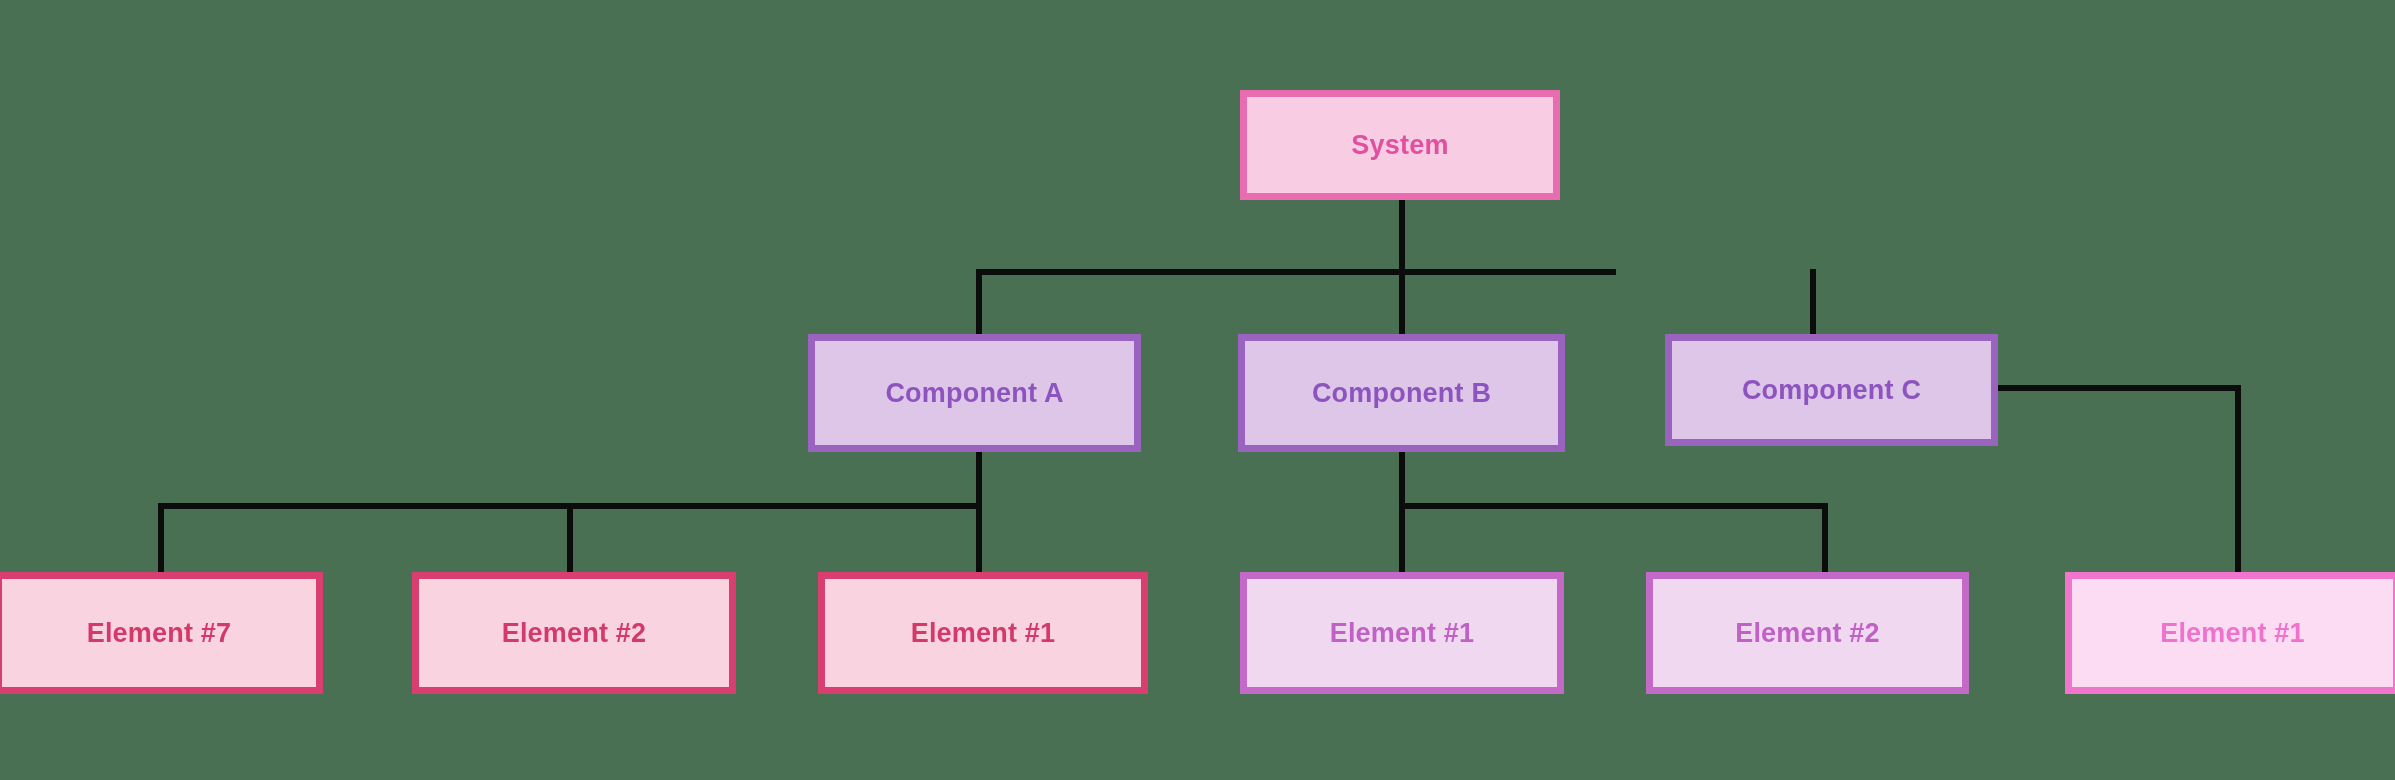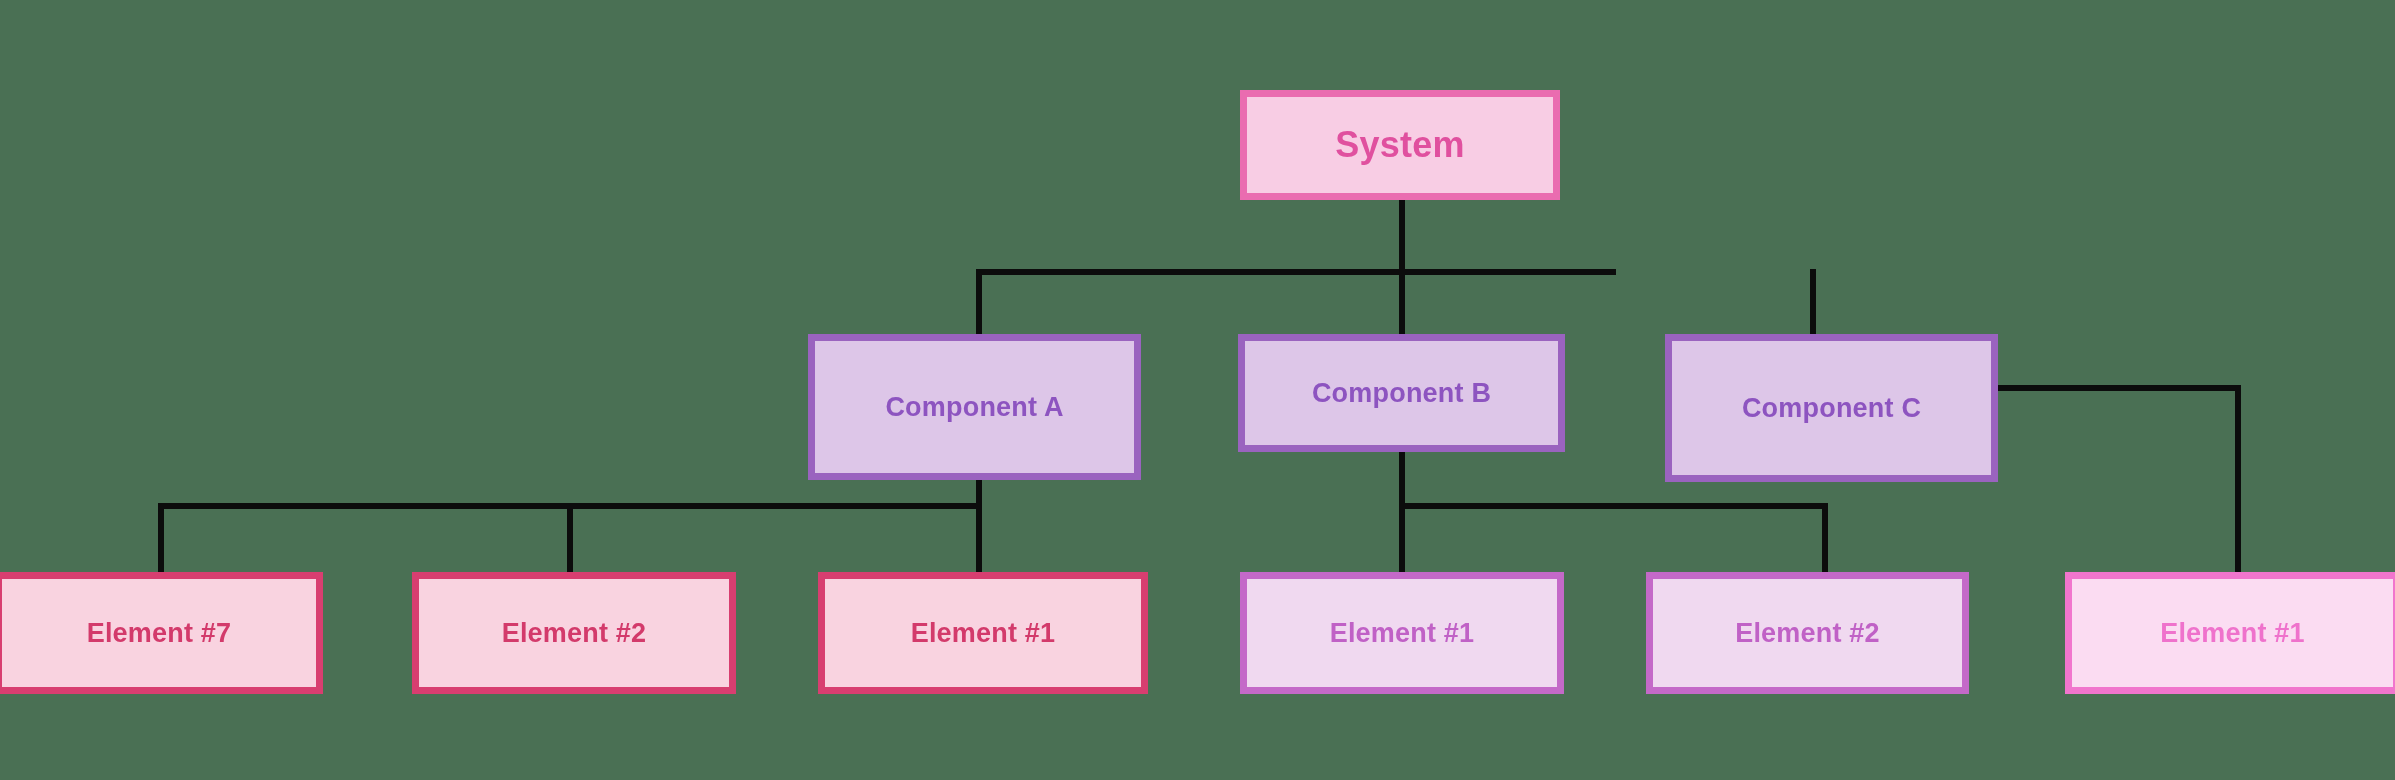--- a/index.html
+++ b/index.html
@@ -82,33 +82,33 @@
   <div class="edge edge-v" style="left:158px; top:503px; width:6px; height:69px;"></div>
   <div class="edge edge-v" style="left:567px; top:503px; width:6px; height:69px;"></div>
 
   <div class="edge edge-v" style="left:1399px; top:452px; width:6px; height:120px;"></div>
   <div class="edge edge-h" style="left:1399px; top:503px; width:429px; height:6px;"></div>
   <div class="edge edge-v" style="left:1822px; top:503px; width:6px; height:69px;"></div>
 
   <div class="edge edge-h" style="left:1998px; top:385px; width:243px; height:6px;"></div>
   <div class="edge edge-v" style="left:2235px; top:385px; width:6px; height:187px;"></div>
 
-  <div class="node n-system" style="left:1240px; top:90px; width:320px; height:110px; font-size:36px;">
+  <div class="node n-system" style="left:1240px; top:90px; width:320px; height:110px; font-size:27px;">
     <span class="label">System</span>
   </div>
 
-  <div class="node n-component" style="left:808px; top:334px; width:333px; height:146px; font-size:27px;">
+  <div class="node n-component" style="left:808px; top:334px; width:333px; height:118px; font-size:27px;">
     <span class="label">Component A</span>
   </div>
 
   <div class="node n-component" style="left:1238px; top:334px; width:327px; height:118px; font-size:27px;">
     <span class="label">Component B</span>
   </div>
 
-  <div class="node n-component" style="left:1665px; top:334px; width:333px; height:148px; font-size:27px;">
+  <div class="node n-component" style="left:1665px; top:334px; width:333px; height:112px; font-size:27px;">
     <span class="label">Component C</span>
   </div>
 
   <div class="node n-element-a" style="left:-5px; top:572px; width:328px; height:122px; font-size:27px;">
     <span class="label">Element #7</span>
   </div>
 
   <div class="node n-element-a" style="left:412px; top:572px; width:324px; height:122px; font-size:27px;">
     <span class="label">Element #2</span>
   </div>

